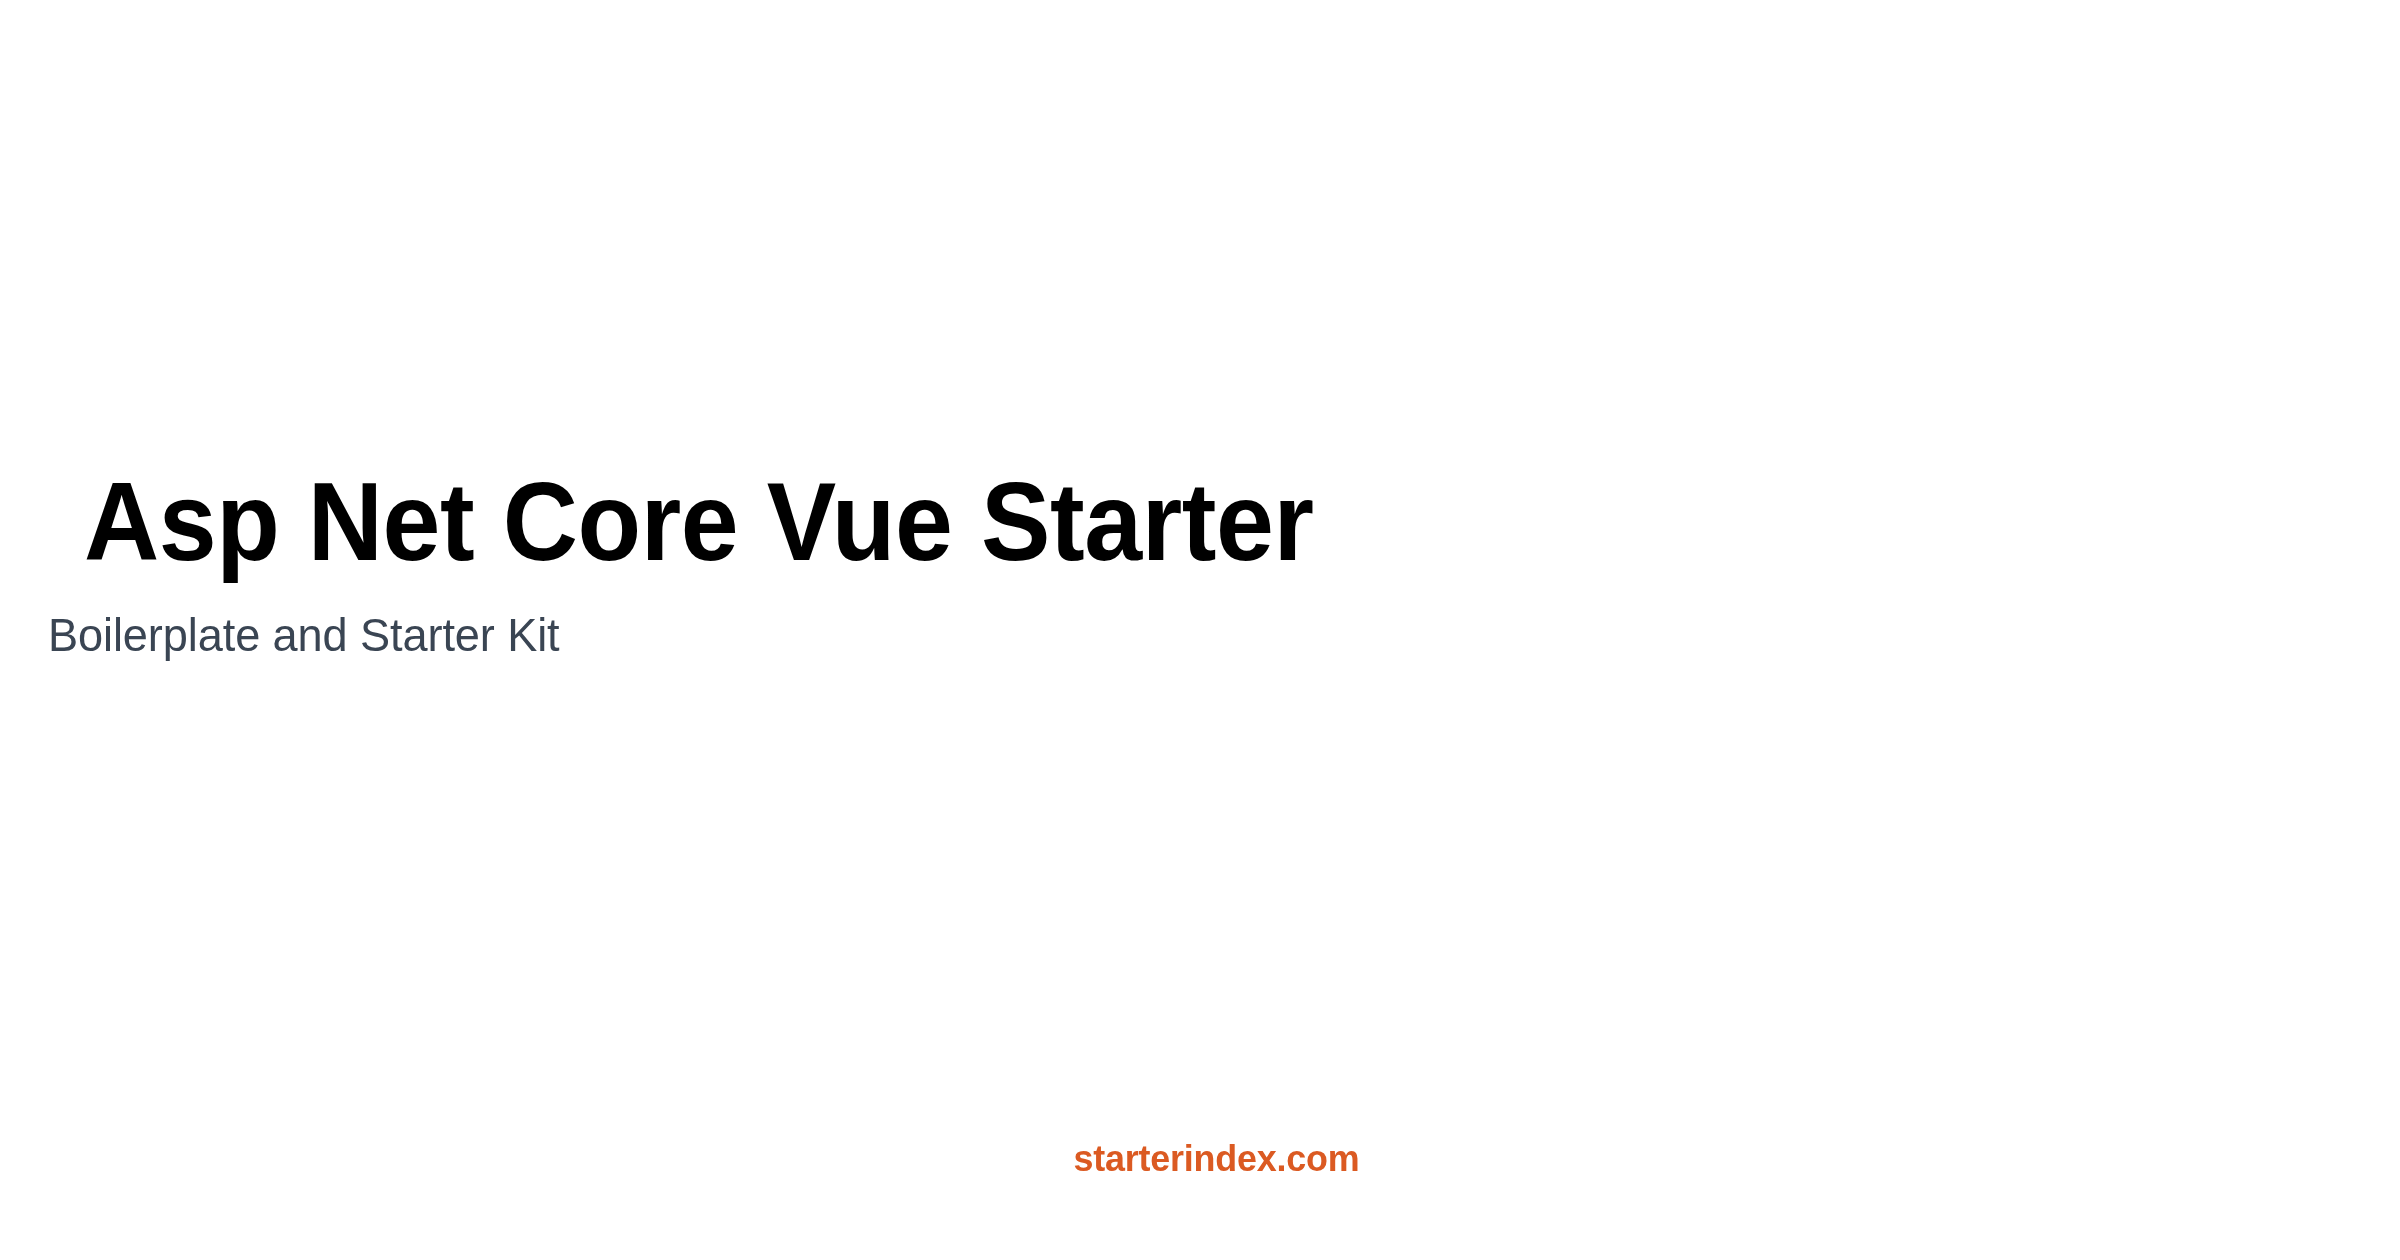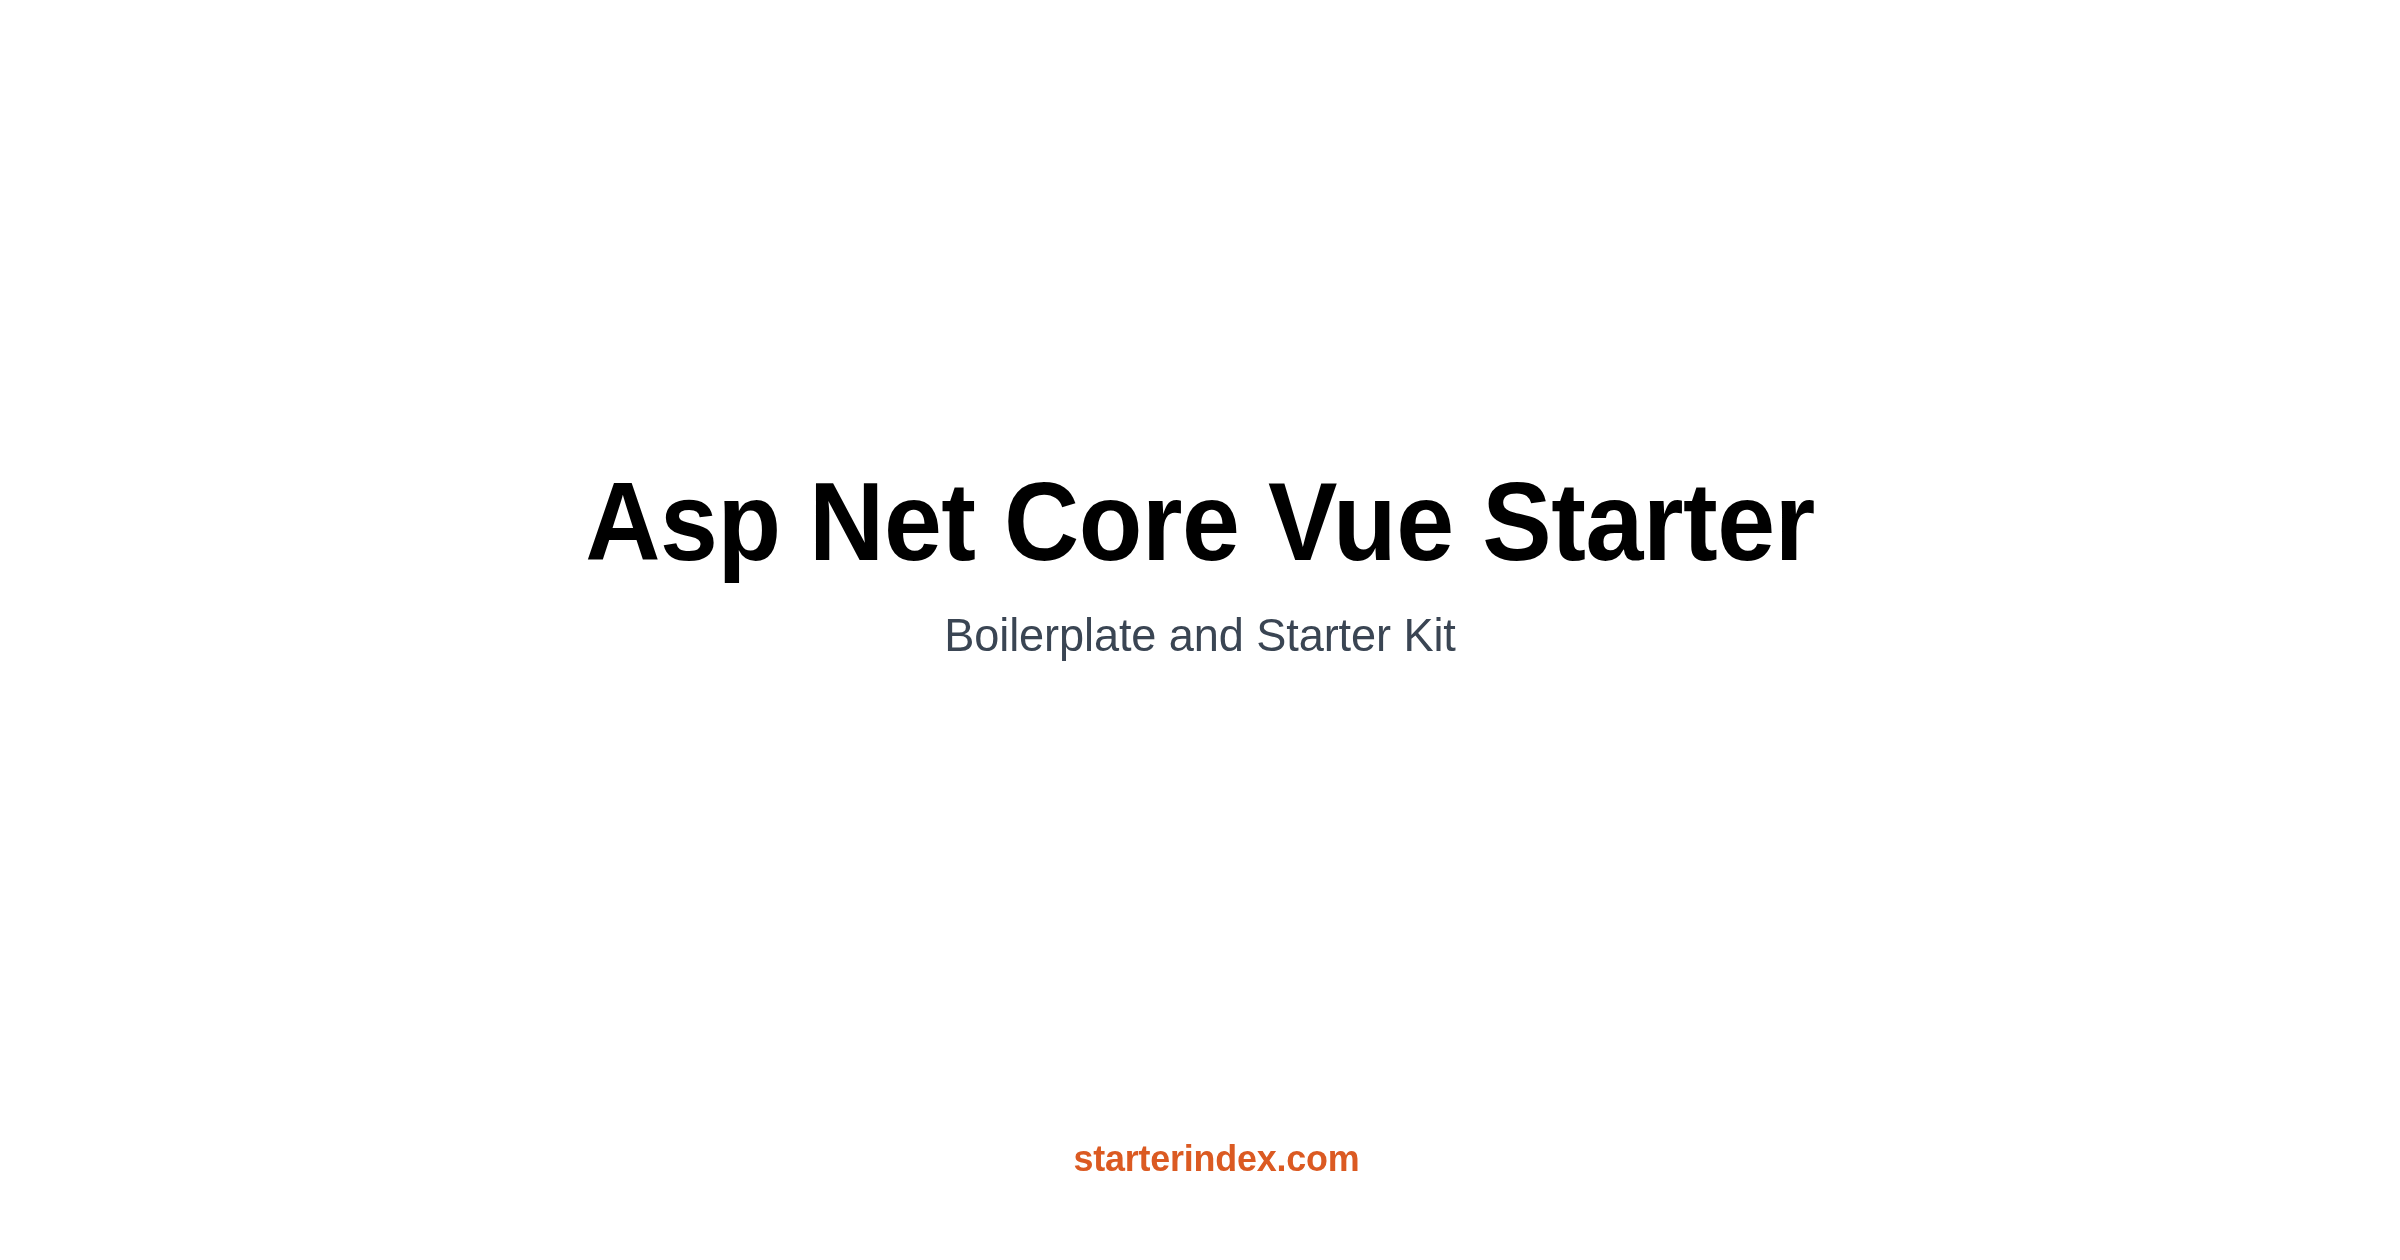--- a/index.html
+++ b/index.html
@@ -30,21 +30,21 @@
   .hero {
     position: absolute;
     left: 0;
     top: 0;
     width: 2400px;
     height: 1152px;
     display: flex;
     flex-direction: column;
     align-items: center;
     justify-content: center;
-    text-align: center;
+    text-align: left;
   }
 
   .hero-inner {
     display: block;
     width: 100%;
     
     transform: translateY(-12px);
   }
 
   .hero-title {

